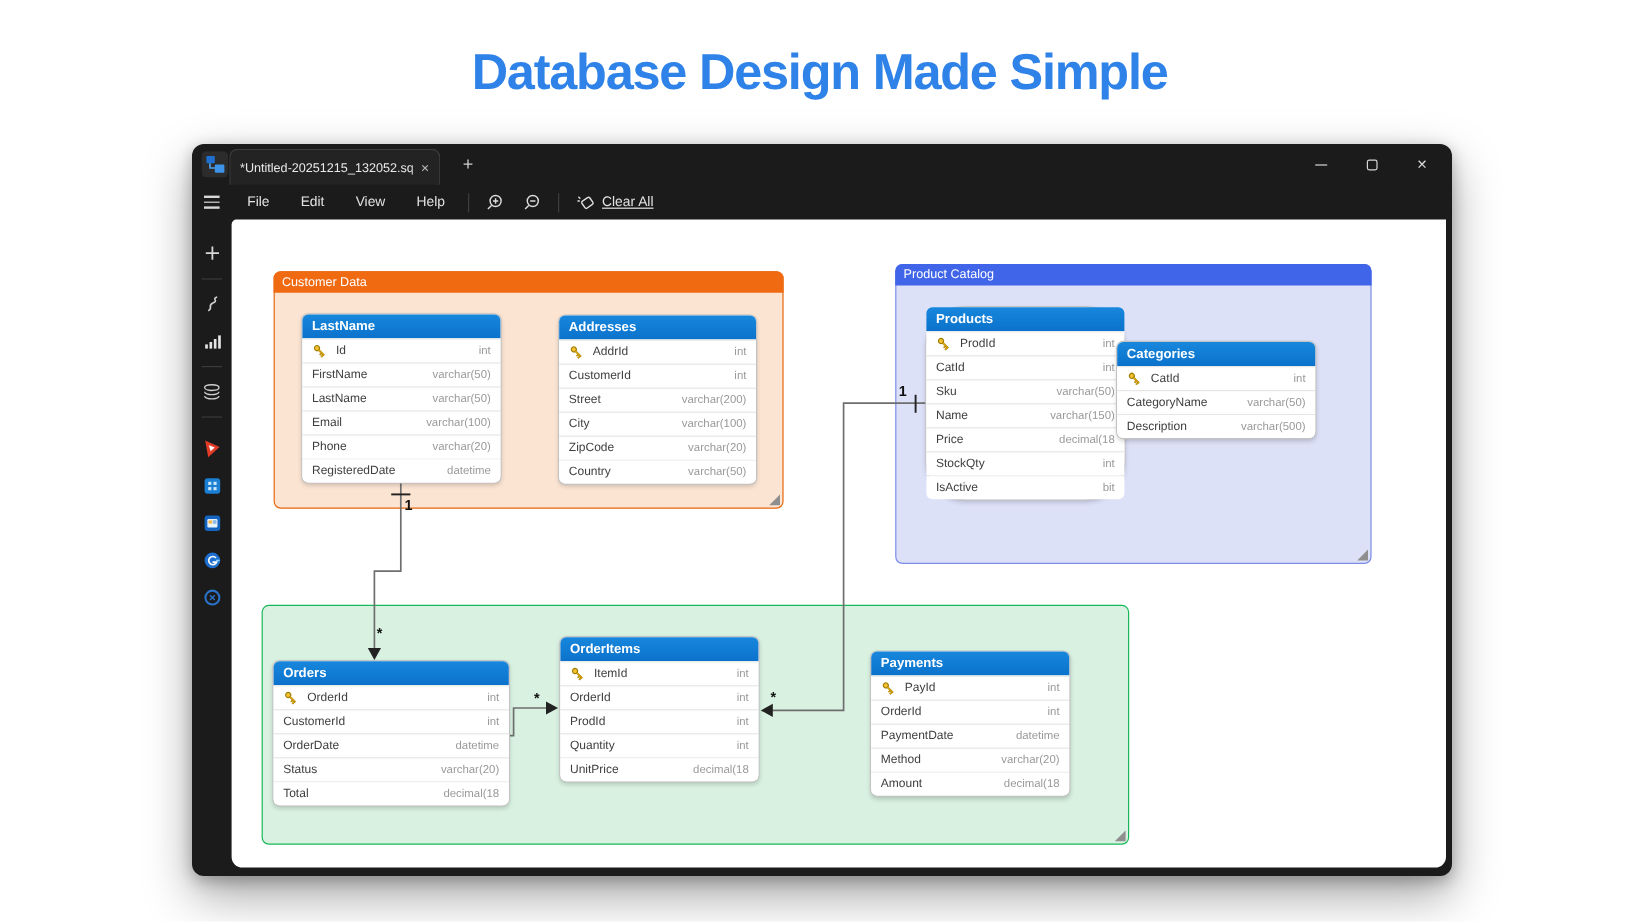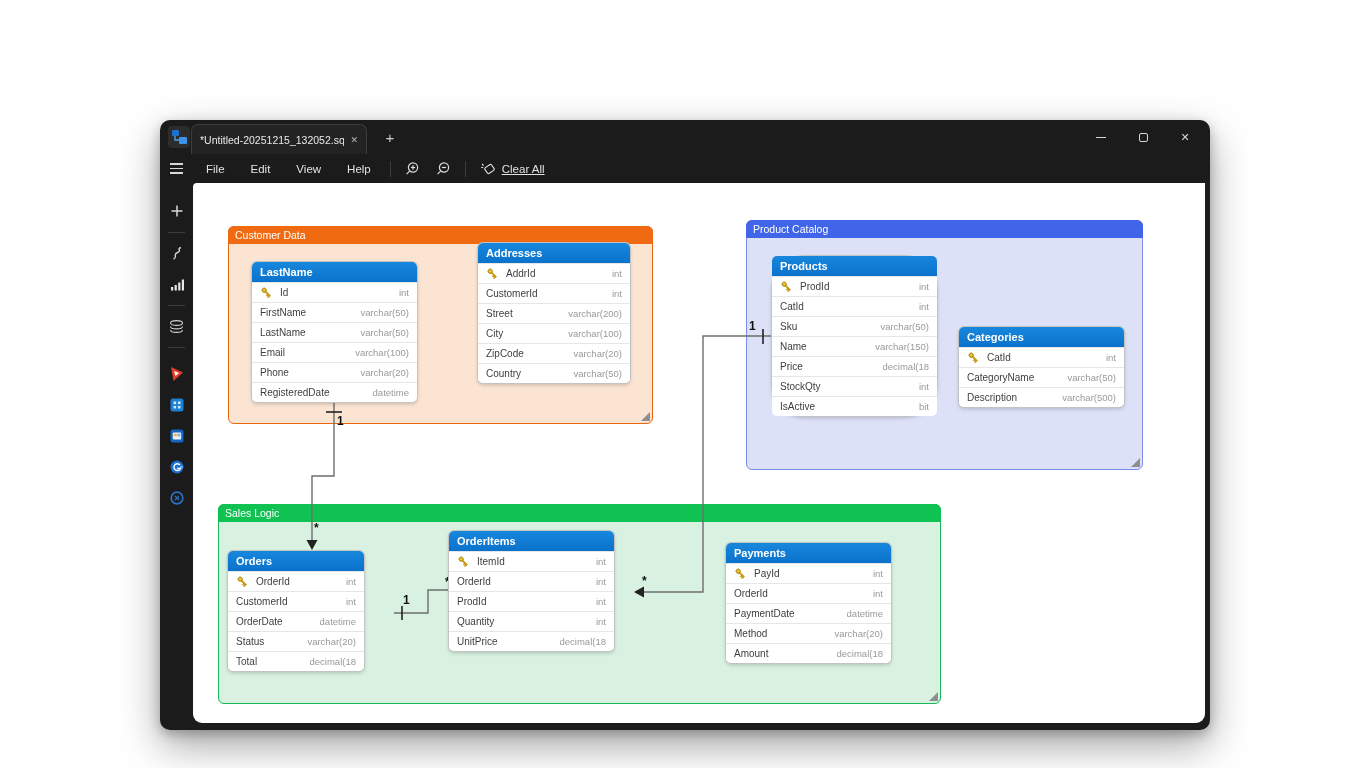--- a/index.html
+++ b/index.html
@@ -73,20 +73,21 @@
   .wires polyline { fill:none; stroke:#6e6e6e; stroke-width:1.4; }
   .wires .tick { stroke:#222; stroke-width:1.6; }
   .wires .arrow { fill:#222; }
   .wires text { font-family:"Liberation Sans",sans-serif; font-size:12px; font-weight:bold; fill:#111; }
 </style>
 </head>
 <body>
 
 <div class="stage">
 
+  <h1 class="page-title" style="color: rgb(46, 130, 232);">Database Design Made Simple</h1>
 
   <div class="window">
 
     <div class="titlebar">
       <svg class="app-icon" viewBox="0 0 22 22">
         <rect x="0" y="0" width="22" height="22" rx="4" fill="#2c2c2c"></rect>
         <rect x="4" y="4" width="7" height="6" rx="1" fill="#1f6fd0"></rect>
         <path d="M7 10 v4 h5" stroke="#4da0e8" stroke-width="1.4" fill="none"></path>
         <rect x="11" y="11" width="8" height="7" rx="1" fill="#3d93e8"></rect>
       </svg>
@@ -218,23 +219,20 @@
           </div>
           <div class="resize-handle"></div>
         </div>
         <div class="group" style="left: 553px; top: 37px; width: 397px; height: 250px; background: rgb(221, 225, 248); border-color: rgb(124, 140, 232);">
           <div class="group-header" style="background: rgb(65, 101, 232);">
             <span>Product Catalog</span>
           </div>
           <div class="resize-handle"></div>
         </div>
         <div class="group" style="left: 25px; top: 321px; width: 723px; height: 200px; background: rgb(216, 241, 224); border-color: rgb(23, 184, 89);">
-          <div class="group-header" style="background: rgb(15, 194, 82);">
-            <span>Sales Logic</span>
-          </div>
           <div class="resize-handle"></div>
         </div>
         <svg class="wires" width="1012" height="540">
           <polyline points="141,219 141,293 119,293 119,360"></polyline>
           <polygon points="119,367 113.5,357 124.5,357" class="arrow"></polygon>
           <line x1="133" y1="229" x2="149" y2="229" class="tick"></line>
           <text x="144" y="242">1</text>
           <text x="121" y="349">*</text>
           <polyline points="201,430 235,430 235,407 264,407"></polyline>
           <polygon points="272,407 262,401.5 262,412.5" class="arrow"></polygon>
@@ -289,21 +287,21 @@
             </span>
             <span class="col-type">varchar(20)</span>
           </div>
           <div class="trow">
             <span class="col-name">
               <span>RegisteredDate</span>
             </span>
             <span class="col-type">datetime</span>
           </div>
         </div>
-        <div class="dbtable" style="left: 273px; top: 60px; width: 152px; margin-left: 12px;">
+        <div class="dbtable" style="left: 273px; top: 80px; width: 164px;">
           <div class="dbtable-header">
             <span>Addresses</span>
           </div>
           <div class="trow">
             <span class="col-name">
               <svg width="13" height="13" viewBox="0 0 13 13" class="key-svg">
                 <g transform="rotate(45 6.5 6.5)">
                   <circle cx="3.2" cy="6.5" r="2.1" fill="#f2c230" stroke="#9c7a00" stroke-width="0.9"></circle>
                   <rect x="5" y="5.9" width="6.5" height="1.3" fill="#e8a800" stroke="#9c7a00" stroke-width="0.5"></rect>
                   <rect x="8.3" y="7" width="1.1" height="1.7" fill="#e8a800" stroke="#9c7a00" stroke-width="0.5"></rect>
@@ -393,21 +391,21 @@
             </span>
             <span class="col-type">int</span>
           </div>
           <div class="trow">
             <span class="col-name">
               <span>IsActive</span>
             </span>
             <span class="col-type">bit</span>
           </div>
         </div>
-        <div class="dbtable" style="left: 766px; top: 102px; width: 165px; margin-top: 42px;">
+        <div class="dbtable" style="left: 738px; top: 102px; width: 165px;">
           <div class="dbtable-header">
             <span>Categories</span>
           </div>
           <div class="trow">
             <span class="col-name">
               <svg width="13" height="13" viewBox="0 0 13 13" class="key-svg">
                 <g transform="rotate(45 6.5 6.5)">
                   <circle cx="3.2" cy="6.5" r="2.1" fill="#f2c230" stroke="#9c7a00" stroke-width="0.9"></circle>
                   <rect x="5" y="5.9" width="6.5" height="1.3" fill="#e8a800" stroke="#9c7a00" stroke-width="0.5"></rect>
                   <rect x="8.3" y="7" width="1.1" height="1.7" fill="#e8a800" stroke="#9c7a00" stroke-width="0.5"></rect>
@@ -424,21 +422,21 @@
             </span>
             <span class="col-type">varchar(50)</span>
           </div>
           <div class="trow">
             <span class="col-name">
               <span>Description</span>
             </span>
             <span class="col-type">varchar(500)</span>
           </div>
         </div>
-        <div class="dbtable" style="left: 35px; top: 368px; width: 136px;">
+        <div class="dbtable" style="left: 35px; top: 368px; width: 196px;">
           <div class="dbtable-header">
             <span>Orders</span>
           </div>
           <div class="trow">
             <span class="col-name">
               <svg width="13" height="13" viewBox="0 0 13 13" class="key-svg">
                 <g transform="rotate(45 6.5 6.5)">
                   <circle cx="3.2" cy="6.5" r="2.1" fill="#f2c230" stroke="#9c7a00" stroke-width="0.9"></circle>
                   <rect x="5" y="5.9" width="6.5" height="1.3" fill="#e8a800" stroke="#9c7a00" stroke-width="0.5"></rect>
                   <rect x="8.3" y="7" width="1.1" height="1.7" fill="#e8a800" stroke="#9c7a00" stroke-width="0.5"></rect>
@@ -467,21 +465,21 @@
             </span>
             <span class="col-type">varchar(20)</span>
           </div>
           <div class="trow">
             <span class="col-name">
               <span>Total</span>
             </span>
             <span class="col-type">decimal(18</span>
           </div>
         </div>
-        <div class="dbtable" style="left: 256px; top: 348px; width: 165px;">
+        <div class="dbtable" style="left: 274px; top: 348px; width: 165px;">
           <div class="dbtable-header">
             <span>OrderItems</span>
           </div>
           <div class="trow">
             <span class="col-name">
               <svg width="13" height="13" viewBox="0 0 13 13" class="key-svg">
                 <g transform="rotate(45 6.5 6.5)">
                   <circle cx="3.2" cy="6.5" r="2.1" fill="#f2c230" stroke="#9c7a00" stroke-width="0.9"></circle>
                   <rect x="5" y="5.9" width="6.5" height="1.3" fill="#e8a800" stroke="#9c7a00" stroke-width="0.5"></rect>
                   <rect x="8.3" y="7" width="1.1" height="1.7" fill="#e8a800" stroke="#9c7a00" stroke-width="0.5"></rect>

